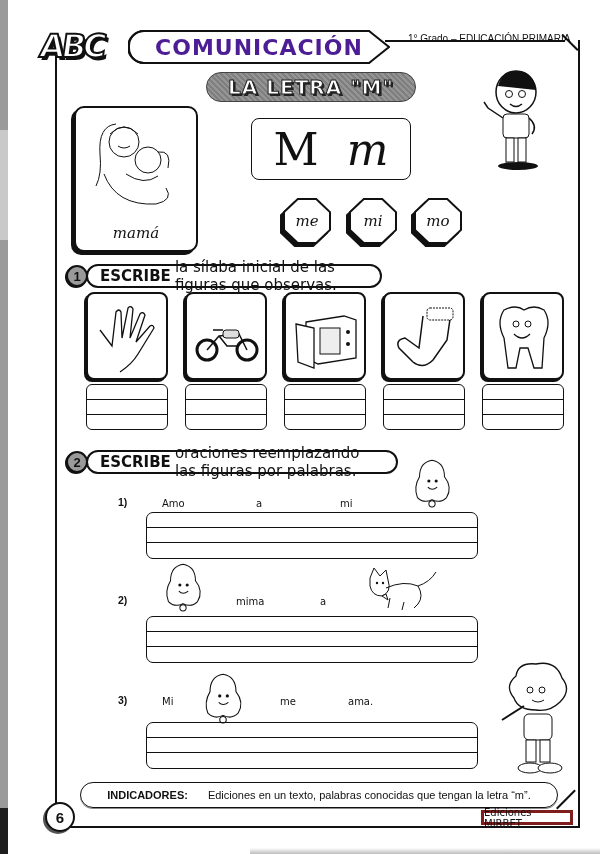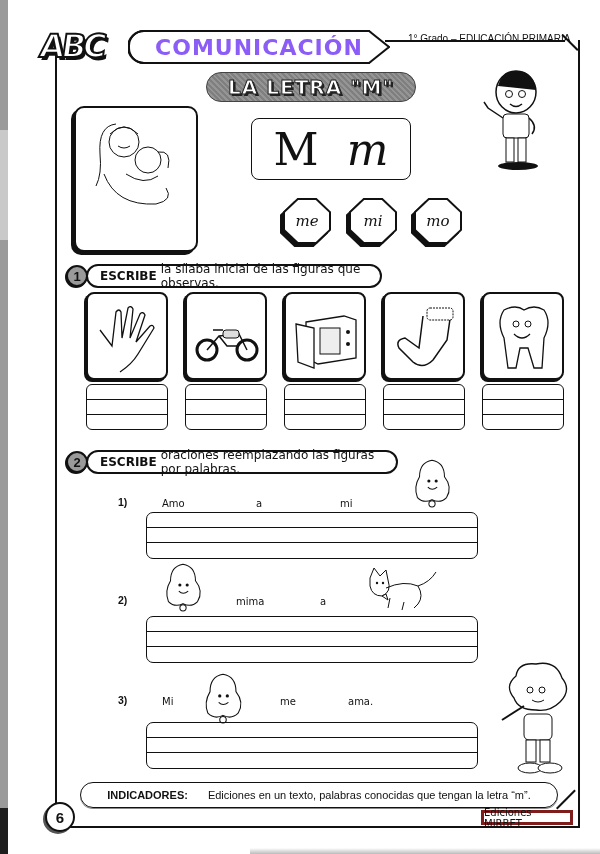--- a/index.html
+++ b/index.html
@@ -23,21 +23,21 @@
   
   .abc { position: absolute; left: 40px; top: 27px; font-family: "DejaVu Sans", sans-serif;
          font-weight: bold; font-size: 32px; color: #fff; letter-spacing: -3px;
          -webkit-text-stroke: 2px #111; text-shadow: 3px 3px 0 #111; transform: skewX(-8deg); }
 
   .subject-banner { position: absolute; left: 128px; top: 30px; width: 262px; height: 34px;
          border: 2px solid #111; border-radius: 16px 4px 4px 16px; background: #fff;
          display: flex; align-items: center; justify-content: center;
          clip-path: polygon(0 0, 92% 0, 100% 50%, 92% 100%, 0 100%); }
   .subject-banner span { font-family: "DejaVu Sans", sans-serif; font-weight: bold; font-size: 22px;
-         letter-spacing: 1px; color: #8b5cf6; }
+         letter-spacing: 1px; color: #4c1d95; }
   .subject-outline { position: absolute; left: 128px; top: 30px; width: 262px; height: 34px; pointer-events: none; }
 
   .grade { position: absolute; left: 408px; top: 33px; font-size: 10px; color: #111; }
 
   .title-pill { position: absolute; left: 206px; top: 72px; width: 210px; height: 30px;
          border-radius: 15px; background: #8a8a8a;
          background-image: repeating-linear-gradient(45deg, #7f7f7f 0 2px, #959595 2px 4px);
          border: 1.5px solid #444; display: flex; align-items: center; justify-content: center; }
   .title-pill span { font-family: "DejaVu Sans", sans-serif; font-weight: bold; font-size: 20px;
          color: #fff; letter-spacing: 1px; -webkit-text-stroke: 1px #222; text-shadow: 2px 2px 0 #222; }
@@ -67,21 +67,21 @@
          clip-path: polygon(30% 0, 70% 0, 100% 30%, 100% 70%, 70% 100%, 30% 100%, 0 70%, 0 30%);
          display: flex; align-items: center; justify-content: center;
          font-family: "DejaVu Serif", serif; font-style: italic; font-size: 15px; }
 
   
   .sec-head { position: absolute; left: 66px; display: flex; align-items: center; }
   .sec-num { width: 22px; height: 22px; border-radius: 50%; background: #9a9a9a; border: 2px solid #111;
          display: flex; align-items: center; justify-content: center; font-weight: bold; font-size: 13px;
          z-index: 2; box-shadow: -1px 1px 0 #111; }
   .sec-pill { margin-left: -2px; height: 24px; border: 2px solid #111; border-radius: 12px;
-         padding: 0 14px 0 12px; display: flex; align-items: center; font-size: 12px; gap: 4px;
+         padding: 0 14px 0 12px; display: flex; align-items: center; font-size: 15px; gap: 4px;
          font-family: "DejaVu Sans", sans-serif; }
   .sec-pill b { font-weight: bold; }
 
   
   .pic-row { position: absolute; left: 86px; top: 292px; }
   .pic { position: absolute; top: 0; width: 82px; height: 88px; border: 2px solid #111; border-radius: 8px;
          box-shadow: -2px 2px 0 #111; background: #fff; }
   .pic svg { position: absolute; left: 6px; top: 8px; }
   .ans { position: absolute; top: 92px; width: 82px; height: 46px; border: 1.5px solid #111; border-radius: 6px; }
   .ans::before, .ans::after { content: ""; position: absolute; left: 0; right: 0; border-top: 1px solid #111; }
@@ -155,20 +155,21 @@
   <svg width="100" height="100" viewBox="0 0 100 100">
     <path d="M30 10 Q12 12 14 40 Q16 60 10 72" fill="none" stroke="#111"></path>
     <circle cx="38" cy="28" r="15" fill="#fff" stroke="#111"></circle>
     <path d="M24 20 Q38 6 52 20" fill="none" stroke="#111"></path>
     <circle cx="62" cy="46" r="13" fill="#fff" stroke="#111"></circle>
     <path d="M72 38 Q86 36 82 54" fill="none" stroke="#111"></path>
     <path d="M18 60 Q30 92 70 90 Q88 86 80 74" fill="none" stroke="#111"></path>
     <path d="M40 60 Q58 72 72 62" fill="none" stroke="#111"></path>
     <path d="M32 32 Q38 36 44 32" fill="none" stroke="#111"></path>
   </svg>
+  <div class="mama-word">mamá</div>
 </div>
 
 <div class="letter-card">
   <span class="up">M</span>
   <span class="lo">m</span>
 </div>
 
 <div class="syll-row">
   <div class="syll" style="left:66px">
       <div class="oct-shadow"></div>

